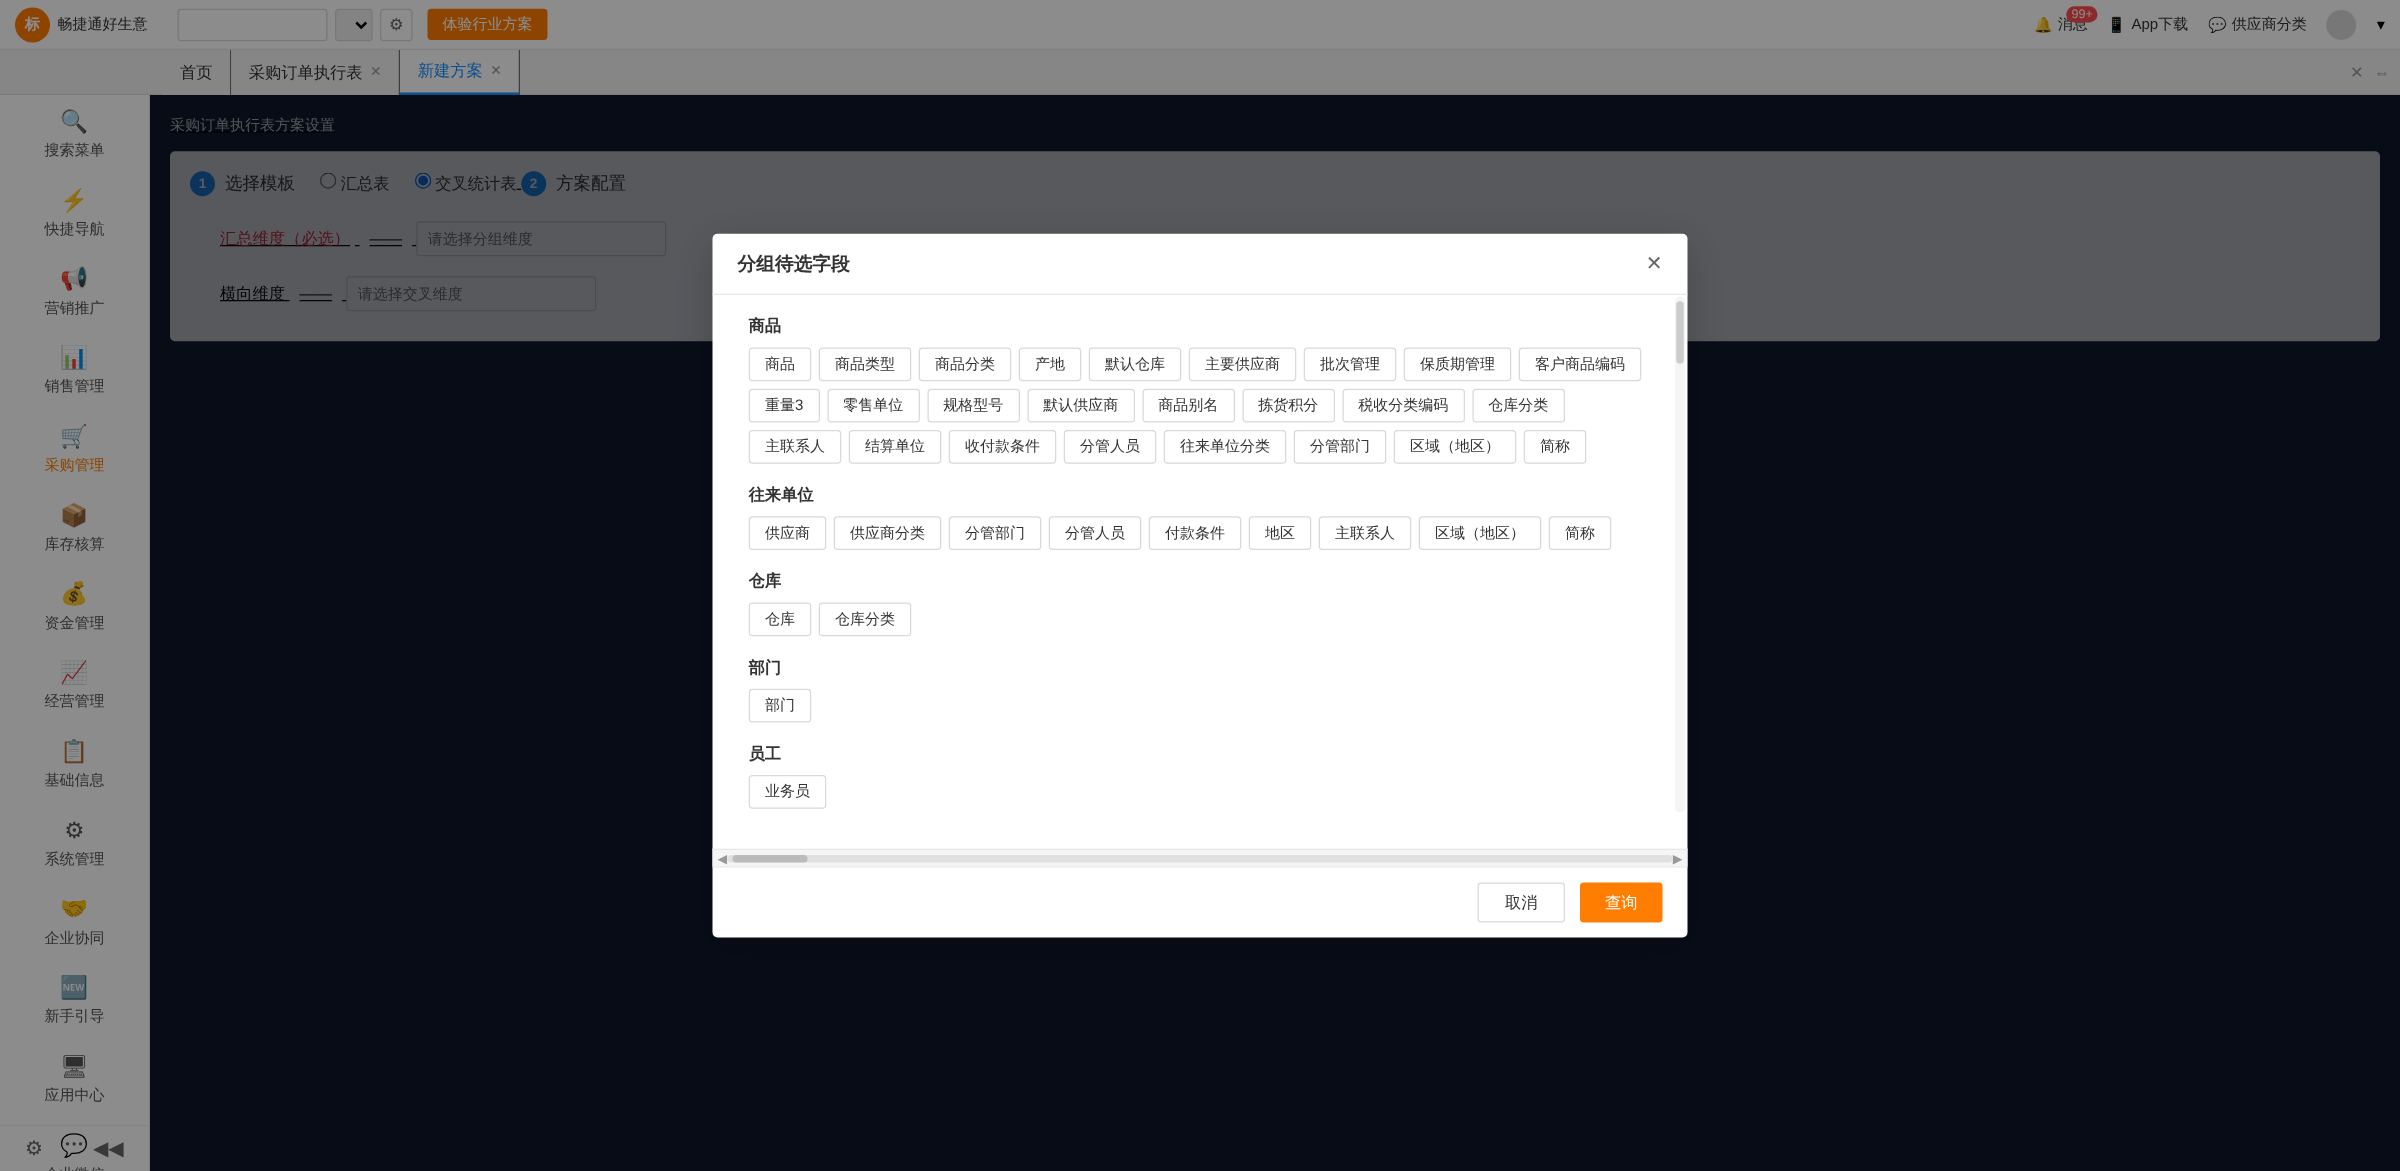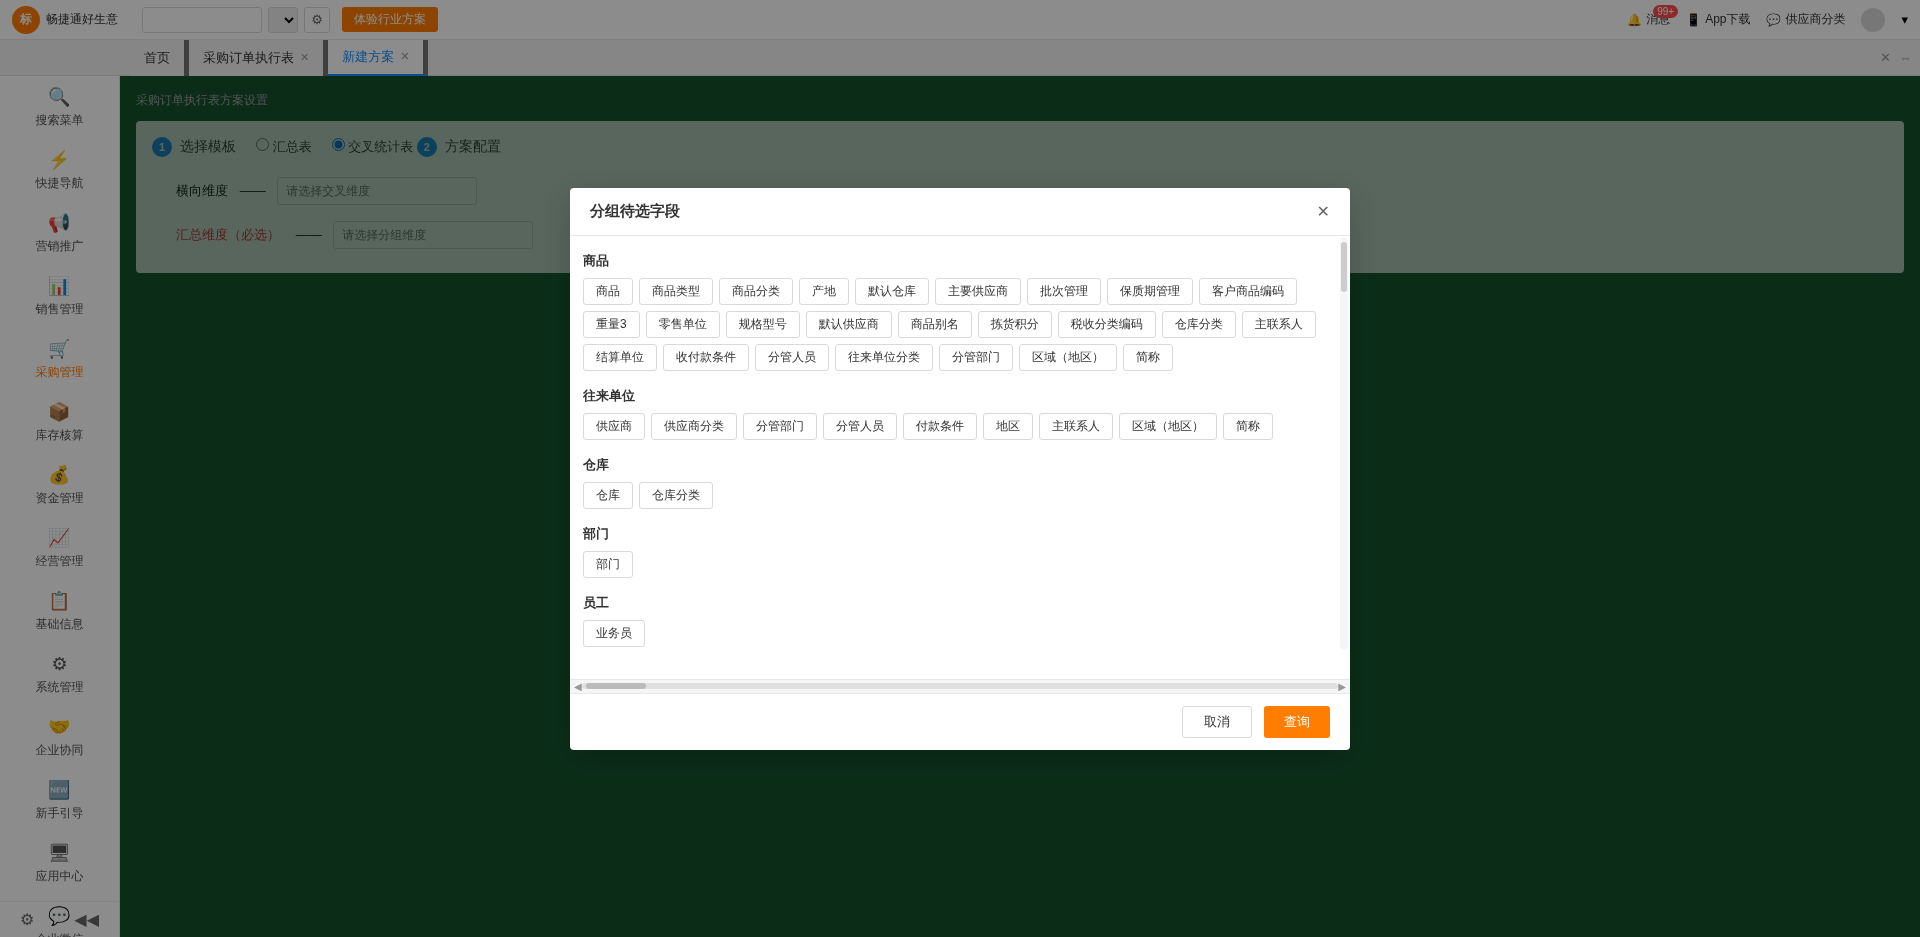--- a/index.html
+++ b/index.html
@@ -82,21 +82,21 @@
       top: 40px; left: 0; right: 0;
       z-index: 99;
       gap: 0;
     }
     .tab-item {
       height: 36px;
       padding: 0 14px;
       display: flex; align-items: center; gap: 6px;
       font-size: 13px;
       cursor: pointer;
-      border-right: 5px solid #737373;
+      border-right: 1px solid #737373;
       background: #f5f5f5;
       color: #333;
     }
     .tab-item.active {
       background: #fff;
       color: #1890ff;
       border-bottom: 2px solid #1890ff;
     }
     .tab-close { font-size: 11px; color: #999; cursor: pointer; }
 
@@ -118,23 +118,24 @@
       font-size: 12px;
       gap: 4px;
     }
     .sidebar-item.active { color: #ff7d00; }
     .sidebar-icon { font-size: 18px; }
 
     
     .main-content {
       position: fixed;
       left: 120px; top: 76px; right: 0; bottom: 0;
-      background: #14532d;
+      background: #0f172a;
       overflow: auto;
       padding: 16px;
+      text-decoration: underline;
     }
     .breadcrumb { font-size: 12px; color: #999; margin-bottom: 12px; }
 
     
     .modal-overlay {
       position: fixed;
       top: 0; left: 0; right: 0; bottom: 0;
       background: rgba(0,0,0,0.45);
       z-index: 200;
       display: flex; align-items: center; justify-content: center;
@@ -151,21 +152,21 @@
       display: flex; align-items: center; justify-content: space-between;
       padding: 14px 20px;
       border-bottom: 1px solid #e8e8e8;
       flex-shrink: 0;
     }
     .modal-title { font-size: 15px; font-weight: bold; color: #333; }
     .modal-close { cursor: pointer; color: #666; font-size: 16px; }
     .modal-body {
       flex: 1;
       overflow-y: auto;
-      padding: 16px 13px;
+      padding: 16px 29px;
     }
     .modal-footer {
       display: flex; justify-content: flex-end; gap: 12px;
       padding: 12px 20px;
       border-top: 1px solid #e8e8e8;
       flex-shrink: 0;
     }
     .btn-cancel {
       border: 1px solid #d9d9d9; background: #fff;
       padding: 6px 21px; border-radius: 3px; cursor: pointer;
@@ -365,28 +366,28 @@
       </label>
       <label style="margin-left:12px;font-size:13px;">
         <input type="radio" name="template" checked="" style=""> <span>交叉统计表</span>
       </label>
     </div>
     <div class="step-label">
       <span class="step-num">2</span>
       <span>方案配置</span>
     </div>
     <div style="padding:8px 0 8px 24px;">
+      <span style="color:#f5222d;margin-right:4px;">汇总维度（必选）</span>
+      <span style="margin:0 8px;">——</span>
+      <input type="text" style="width: 200px; height: 28px; border: 1px solid rgb(217, 217, 217); border-radius: 3px; padding: 0px 8px; font-size: 12px;" placeholder="请选择分组维度">
+    </div>
+    <div style="padding:8px 0 8px 24px;">
       <span>横向维度</span>
       <span style="margin:0 8px;">——</span>
       <input type="text" style="width: 200px; height: 28px; border: 1px solid rgb(217, 217, 217); border-radius: 3px; padding: 0px 8px; font-size: 12px;" placeholder="请选择交叉维度">
-    </div>
-    <div style="padding:8px 0 8px 24px;">
-      <span style="color:#f5222d;margin-right:4px;">汇总维度（必选）</span>
-      <span style="margin:0 8px;">——</span>
-      <input type="text" style="width: 200px; height: 28px; border: 1px solid rgb(217, 217, 217); border-radius: 3px; padding: 0px 8px; font-size: 12px;" placeholder="请选择分组维度">
     </div>
   </div>
 </div>
 
 <div class="modal-overlay">
   <div class="modal" style="position:relative;">
     <div class="modal-header">
       <span class="modal-title">分组待选字段</span>
       <span class="modal-close">✕</span>
     </div>

